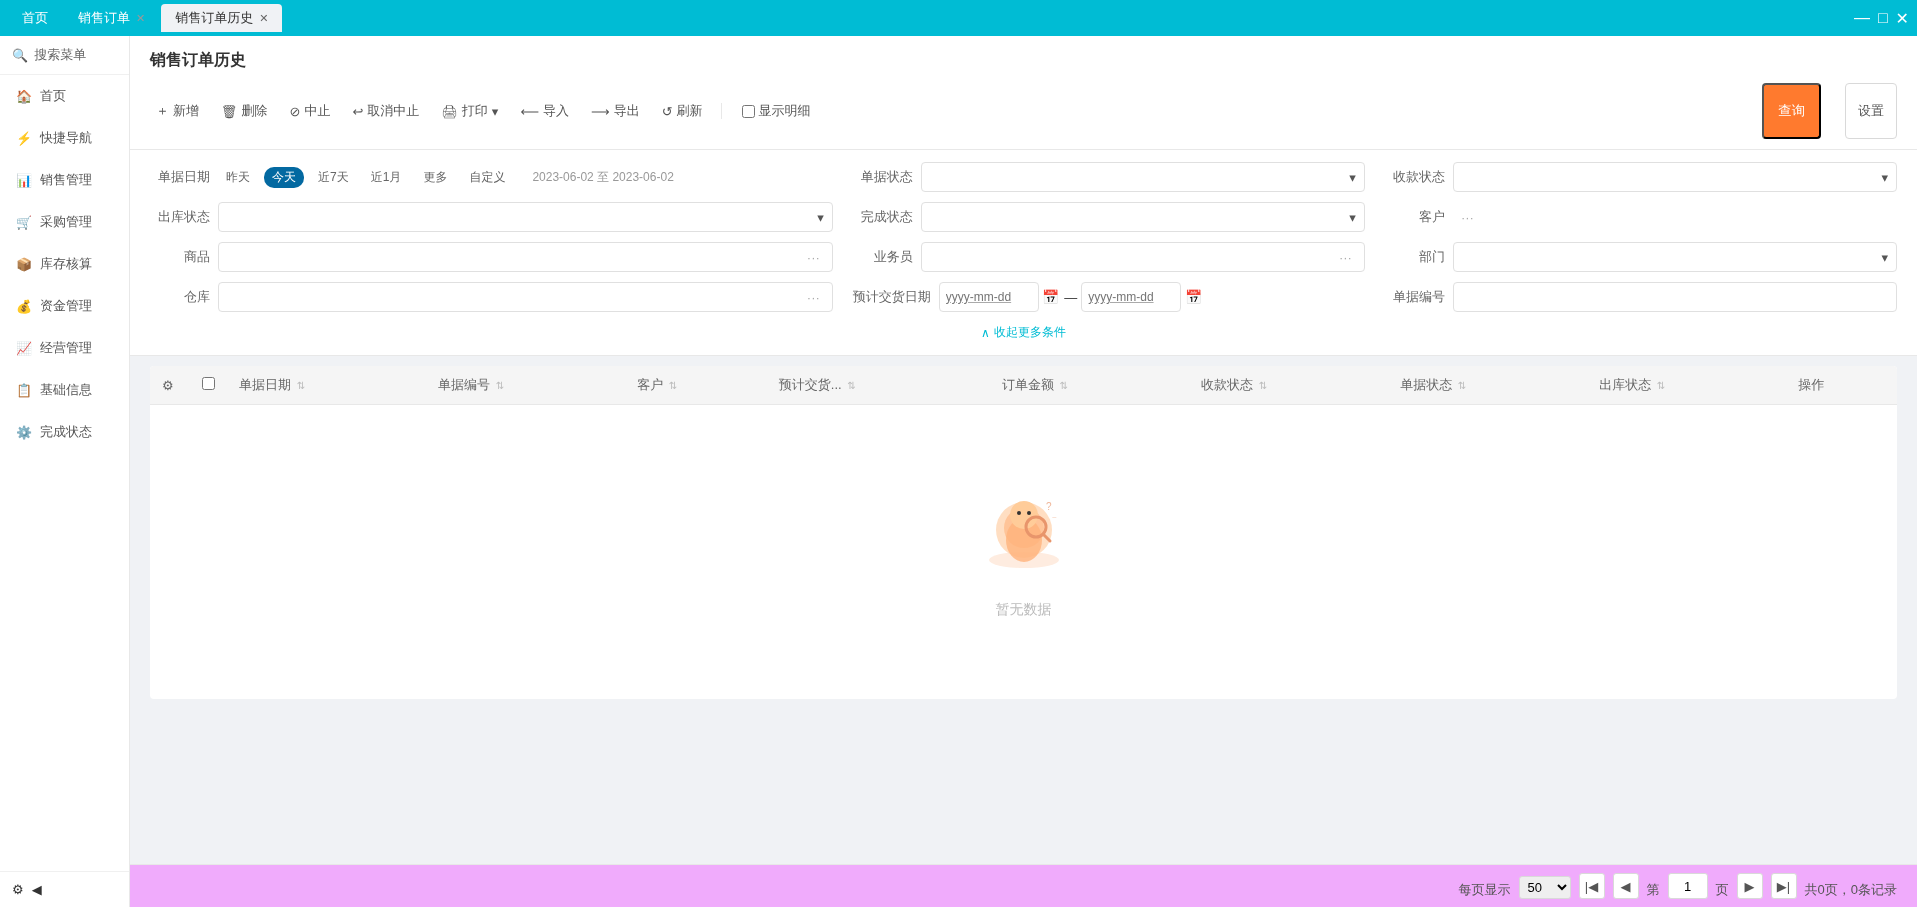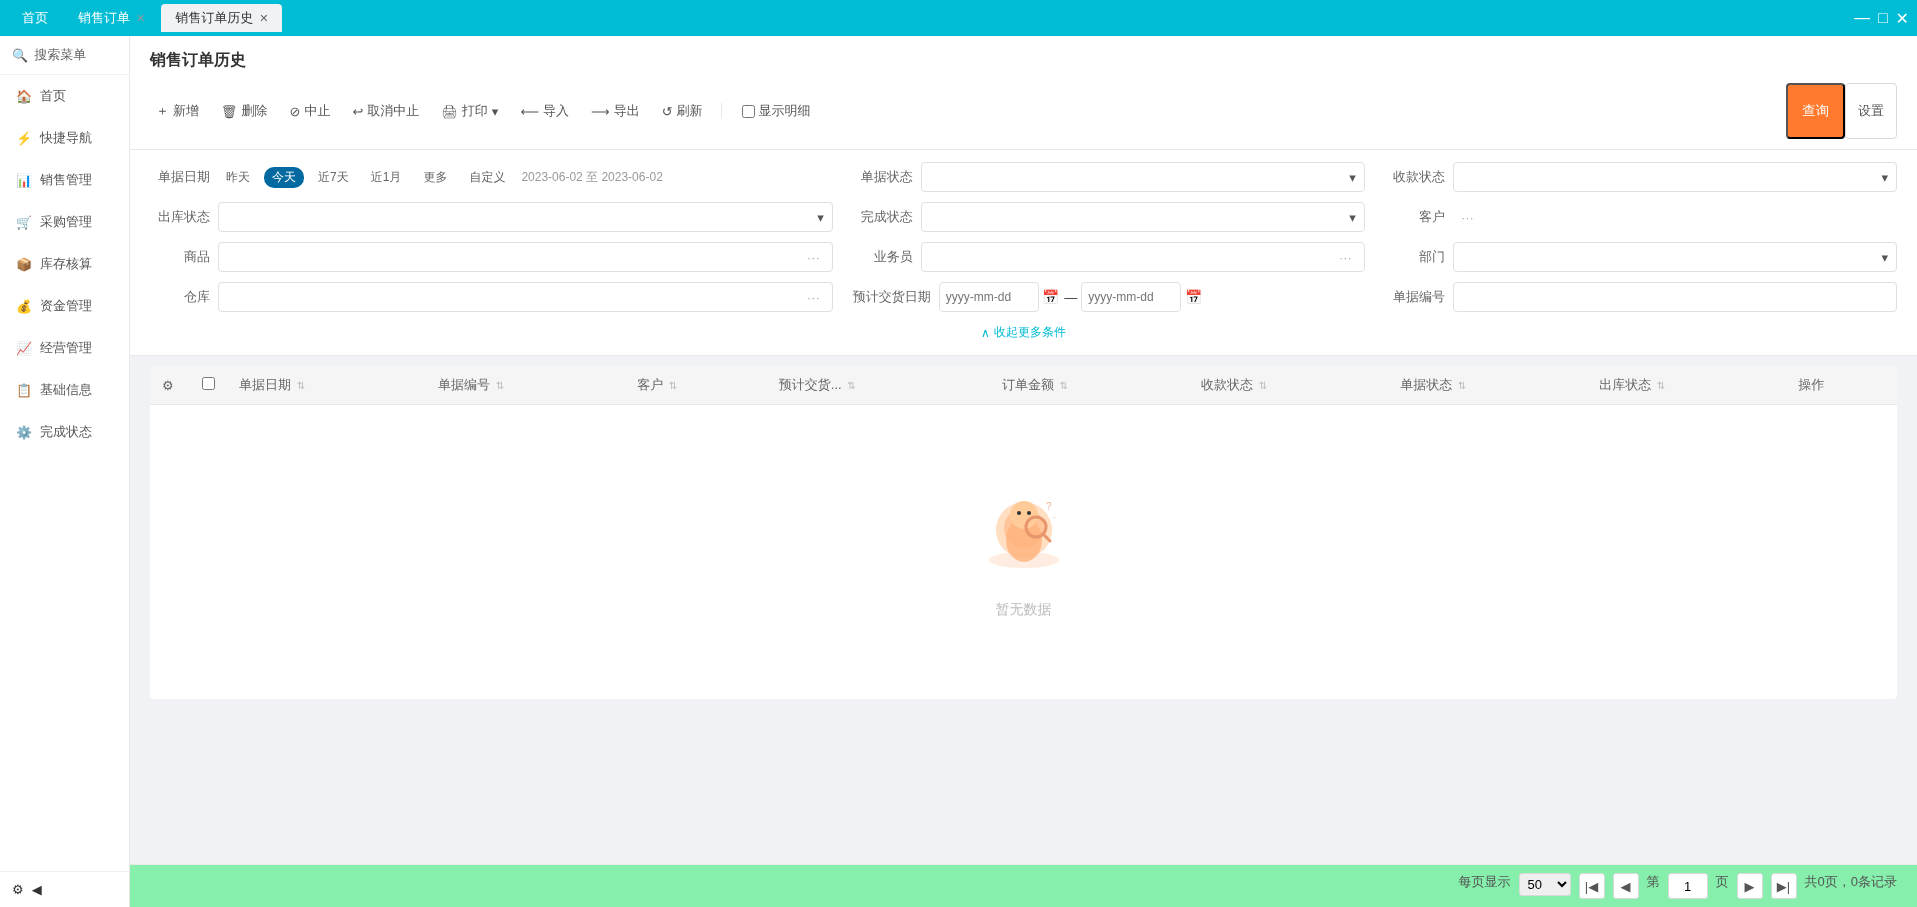--- a/index.html
+++ b/index.html
@@ -41,39 +41,39 @@
     .filter-label { color: #666; font-size: 13px; white-space: nowrap; margin-right: 8px; min-width: 60px; text-align: right; }
     .filter-label-wide { min-width: 72px; }
     .date-group { display: flex; align-items: center; gap: 6px; }
     .date-chip { display: inline-block; padding: 2px 8px; border-radius: 10px; font-size: 12px; color: #666; cursor: pointer; }
     .date-chip.active { background: #0369a1; color: #fff; }
     .date-range-text { font-size: 12px; color: #999; }
     .filter-select { flex: 1; border: 1px solid #e0e0e0; border-radius: 4px; height: 30px; padding: 0 8px; font-size: 13px; color: #555; background: #fff; display: flex; align-items: center; justify-content: space-between; cursor: pointer; }
     .filter-input { flex: 1; border: 1px solid #e0e0e0; border-radius: 4px; height: 30px; padding: 0 8px; font-size: 13px; color: #555; background: #fff; }
     .filter-dots { color: #aaa; margin-left: 4px; cursor: pointer; padding: 0 4px; }
     .date-input-group { display: flex; align-items: center; gap: 4px; flex: 1; }
-    .date-input { border: 1px solid #e0e0e0; border-radius: 4px; height: 30px; padding: 0 6px; font-size: 12px; color: #aaa; background: #fff; width: 100px; }
+    .date-input { border: 1px solid #e0e0e0; border-radius: 4px; height: 30px; padding: 0 6px; font-size: 12px; color: #aaa; background: #fff; width: 100px; text-decoration: underline; }
     .calendar-icon { color: #aaa; font-size: 14px; cursor: pointer; }
     .collapse-btn { display: flex; align-items: center; justify-content: center; color: #00bcd4; font-size: 12px; cursor: pointer; padding: 2px 0; gap: 4px; }
 
     
     .table-area { flex: 1; overflow: auto; padding: 10px 20px; }
     .data-table { width: 100%; background: #fff; border-collapse: collapse; border-radius: 4px; overflow: hidden; }
     .data-table thead tr { background: #f5f5f5; }
     .data-table th { padding: 10px 12px; text-align: left; font-size: 13px; color: #666; font-weight: normal; border-bottom: 1px solid #e8e8e8; white-space: nowrap; }
     .data-table th .sort-arrows { font-size: 10px; color: #bbb; margin-left: 2px; }
     .data-table td { padding: 10px 12px; border-bottom: 1px solid #f0f0f0; font-size: 13px; }
     .th-settings { width: 40px; text-align: center; }
     .th-checkbox { width: 36px; text-align: center; }
     .empty-state { display: flex; flex-direction: column; align-items: center; justify-content: center; padding: 80px 0; }
     .empty-icon { width: 100px; height: 100px; margin-bottom: 16px; }
     .empty-text { color: #bbb; font-size: 14px; }
 
     
-    .footer { background: #86efac; border-top: 1px solid #e8e8e8; padding: 8px 20px; display: flex; align-items: flex-start; justify-content: flex-end; gap: 8px; flex-shrink: 0; }
+    .footer { background: #f0abfc; border-top: 1px solid #e8e8e8; padding: 8px 20px; display: flex; align-items: flex-end; justify-content: flex-end; gap: 8px; flex-shrink: 0; }
     .pagination-info { font-size: 13px; color: #555; }
     .page-size-select { border: 1px solid #d9d9d9; border-radius: 3px; padding: 2px 4px; font-size: 13px; }
     .page-btn { width: 26px; height: 26px; border: 1px solid #d9d9d9; border-radius: 3px; background: #fff; cursor: pointer; display: inline-flex; align-items: center; justify-content: center; font-size: 13px; color: #555; }
     .page-input { width: 40px; height: 26px; border: 1px solid #d9d9d9; border-radius: 3px; text-align: center; font-size: 13px; }
     .divider { width: 1px; height: 16px; background: #e8e8e8; margin: 0 2px; }
   </style>
 </head>
 <body>
 
 <div class="top-bar">
@@ -181,41 +181,41 @@
         </span>
         <span class="toolbar-btn">
           <span>↺</span>
           <span>刷新</span>
         </span>
         <span class="divider"></span>
         <label class="checkbox-label">
           <input type="checkbox" style="">
           <span>显示明细</span>
         </label>
-        <div style="margin-left: auto; display: flex; gap: 0; justify-content: center;">
+        <div style="margin-left: auto; display: flex; gap: 24px; justify-content: center;">
           <button class="btn-primary">查询</button>
           <button class="btn-outline">设置</button>
         </div>
       </div>
     </div>
 
     <div class="filter-area">
 
       <div class="filter-row">
         <div class="filter-item" style="flex: 2;">
           <span class="filter-label">单据日期</span>
           <div class="date-group">
             <span class="date-chip">昨天</span>
             <span class="date-chip active">今天</span>
             <span class="date-chip">近7天</span>
             <span class="date-chip">近1月</span>
             <span class="date-chip">更多</span>
             <span class="date-chip">自定义</span>
           </div>
-          <span class="date-range-text" style="margin-left: 8px;">2023-06-02 至 2023-06-02</span>
+          <span class="date-range-text" style="margin-left: 19px;">2023-06-02 至 2023-06-02</span>
         </div>
         <div class="filter-item" style="flex: 1.5; margin-left: 20px;">
           <span class="filter-label">单据状态</span>
           <div class="filter-select">
             <span></span>
             <span>▾</span>
           </div>
         </div>
         <div class="filter-item" style="flex: 1.5; margin-left: 20px;">
           <span class="filter-label">收款状态</span>

